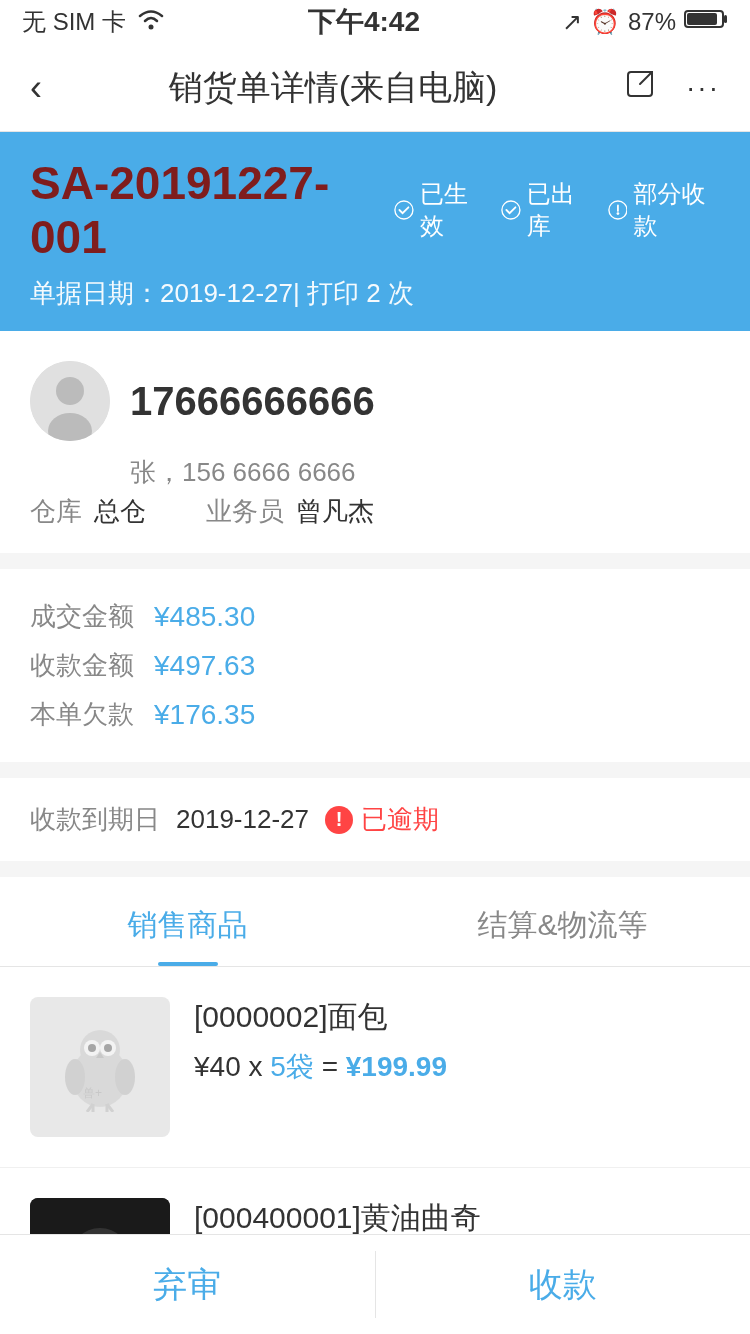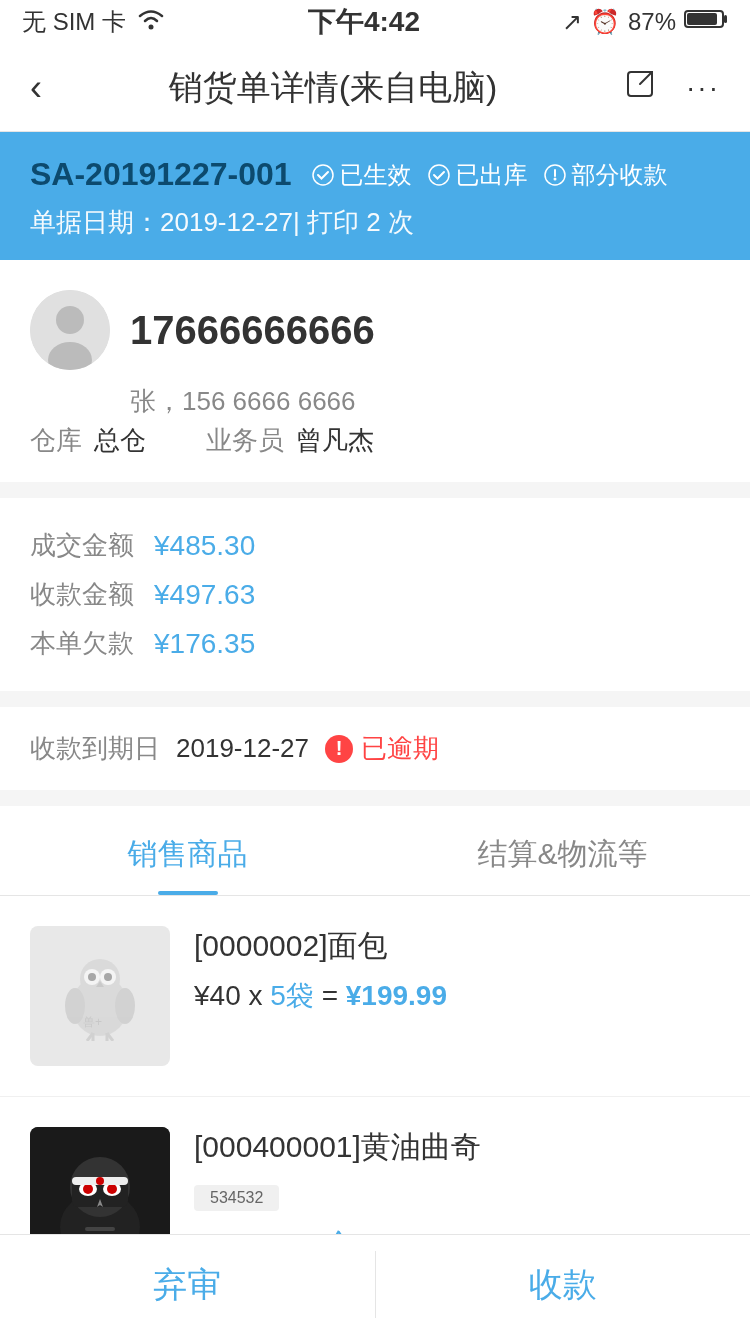--- a/index.html
+++ b/index.html
@@ -48,23 +48,23 @@
       background: #4AACE8;
       padding: 24px 30px 20px;
     }
     .banner-top {
       display: flex;
       align-items: center;
       gap: 20px;
       margin-bottom: 12px;
     }
     .order-id {
-      font-size: 32px;
+      font-size: 46px;
       font-weight: 700;
-      color: #0c4a6e;
+      color: #7f1d1d;
     }
     .status-badges {
       display: flex;
       align-items: center;
       gap: 16px;
     }
     .badge {
       display: flex;
       align-items: center;
       gap: 6px;

